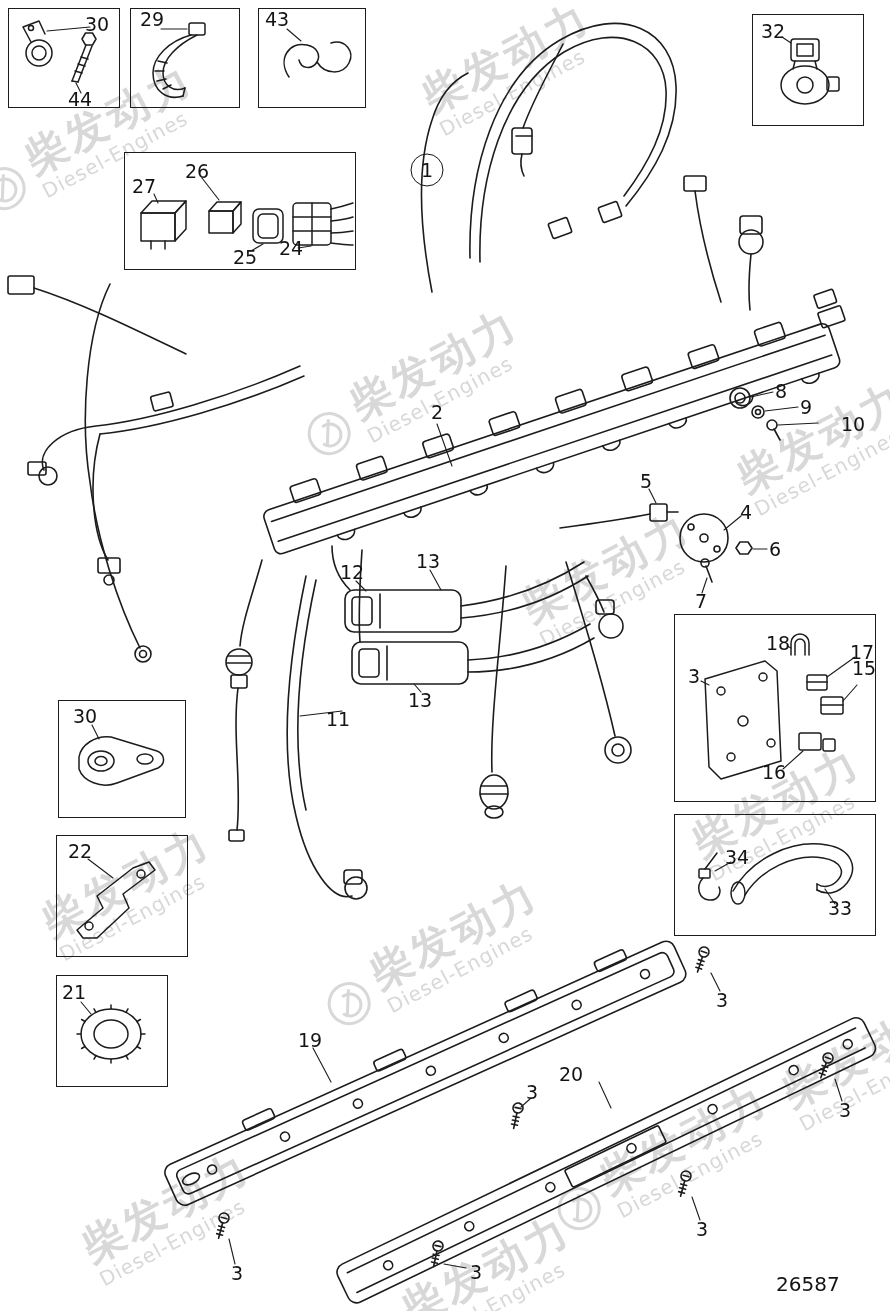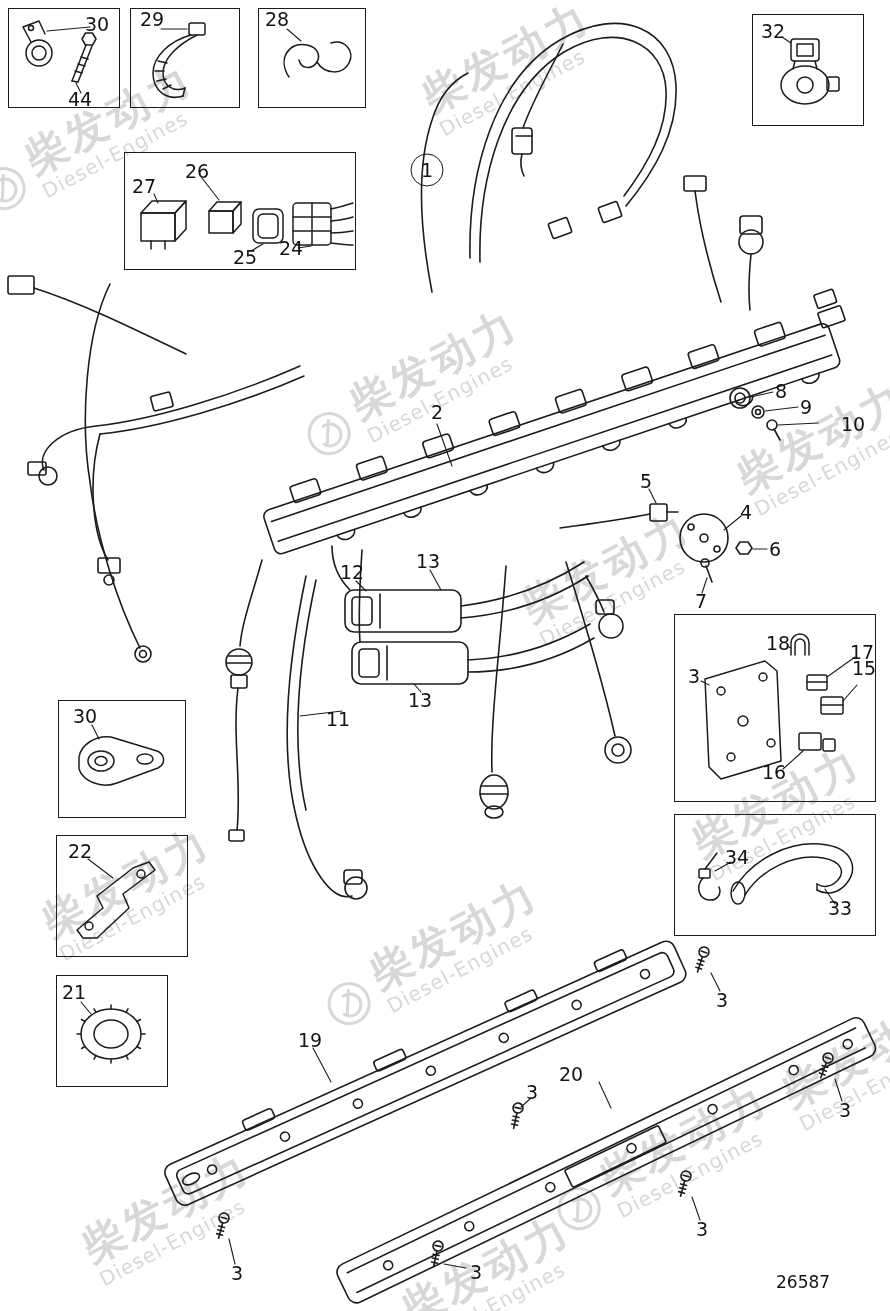--- a/index.html
+++ b/index.html
@@ -15,21 +15,21 @@
   .wm-logo svg{display:block;}
   
   svg.art{position:absolute;left:0;top:0;z-index:1;}
   
   .inset{position:absolute;border:1.6px solid #1c1c1c;box-sizing:border-box;z-index:2;background:transparent;}
   .inset svg{display:block;}
   
   .callout{position:absolute;transform:translate(-50%,-50%);font-size:19px;color:#141414;z-index:3;white-space:nowrap;line-height:1;}
   .callout.circled{border:1.7px solid #141414;border-radius:50%;width:31px;height:31px;
       display:flex;align-items:center;justify-content:center;}
-  .drawing-number{position:absolute;left:776px;top:1272px;font-size:17px;color:#141414;z-index:3;}
+  .drawing-number{position:absolute;left:776px;top:1272px;font-size:20px;color:#141414;z-index:3;}
 </style>
 </head>
 <body>
 
 <div class="page">
 
   <div class="wm" style="left:-30px;top:110px">
     <span class="wm-logo">
       <svg width="46" height="46" viewBox="0 0 46 46" fill="none" stroke="#d8d8d8" stroke-width="3">
         <circle cx="23" cy="23" r="20"></circle>
@@ -623,21 +623,21 @@
   <div class="callout" style="left:778px;top:643px">18</div>
   <div class="callout" style="left:310px;top:1040px">19</div>
   <div class="callout" style="left:571px;top:1074px">20</div>
   <div class="callout" style="left:74px;top:992px">21</div>
   <div class="callout" style="left:80px;top:851px">22</div>
   <div class="callout" style="left:85px;top:716px">30</div>
   <div class="callout" style="left:291px;top:248px">24</div>
   <div class="callout" style="left:245px;top:257px">25</div>
   <div class="callout" style="left:197px;top:171px">26</div>
   <div class="callout" style="left:144px;top:186px">27</div>
-  <div class="callout" style="left:277px;top:19px">28</div>
+  <div class="callout" style="left:277px;top:19px">43</div>
   <div class="callout" style="left:152px;top:19px">29</div>
   <div class="callout" style="left:97px;top:24px">30</div>
   <div class="callout" style="left:80px;top:99px">44</div>
   <div class="callout" style="left:773px;top:31px">32</div>
   <div class="callout" style="left:840px;top:908px">33</div>
   <div class="callout" style="left:737px;top:857px">34</div>
 
   <div class="drawing-number">26587</div>
 </div>
 

